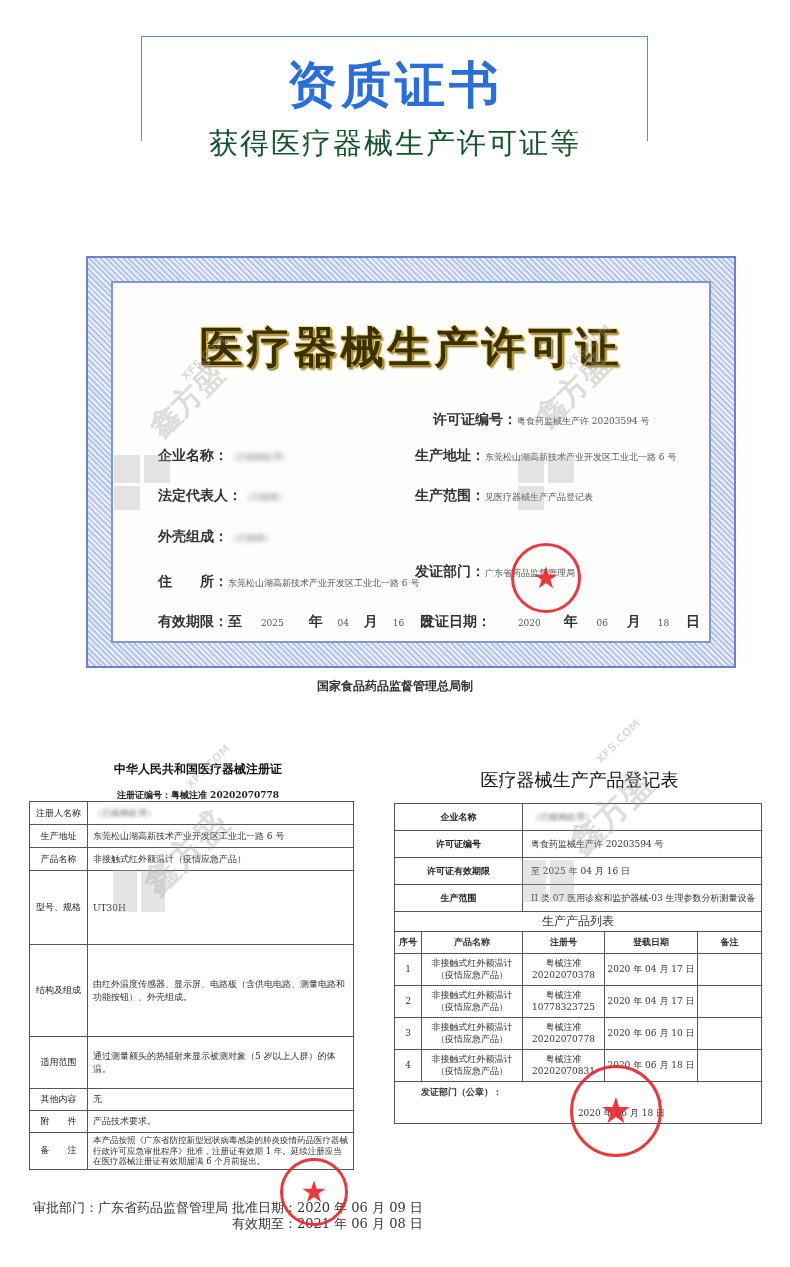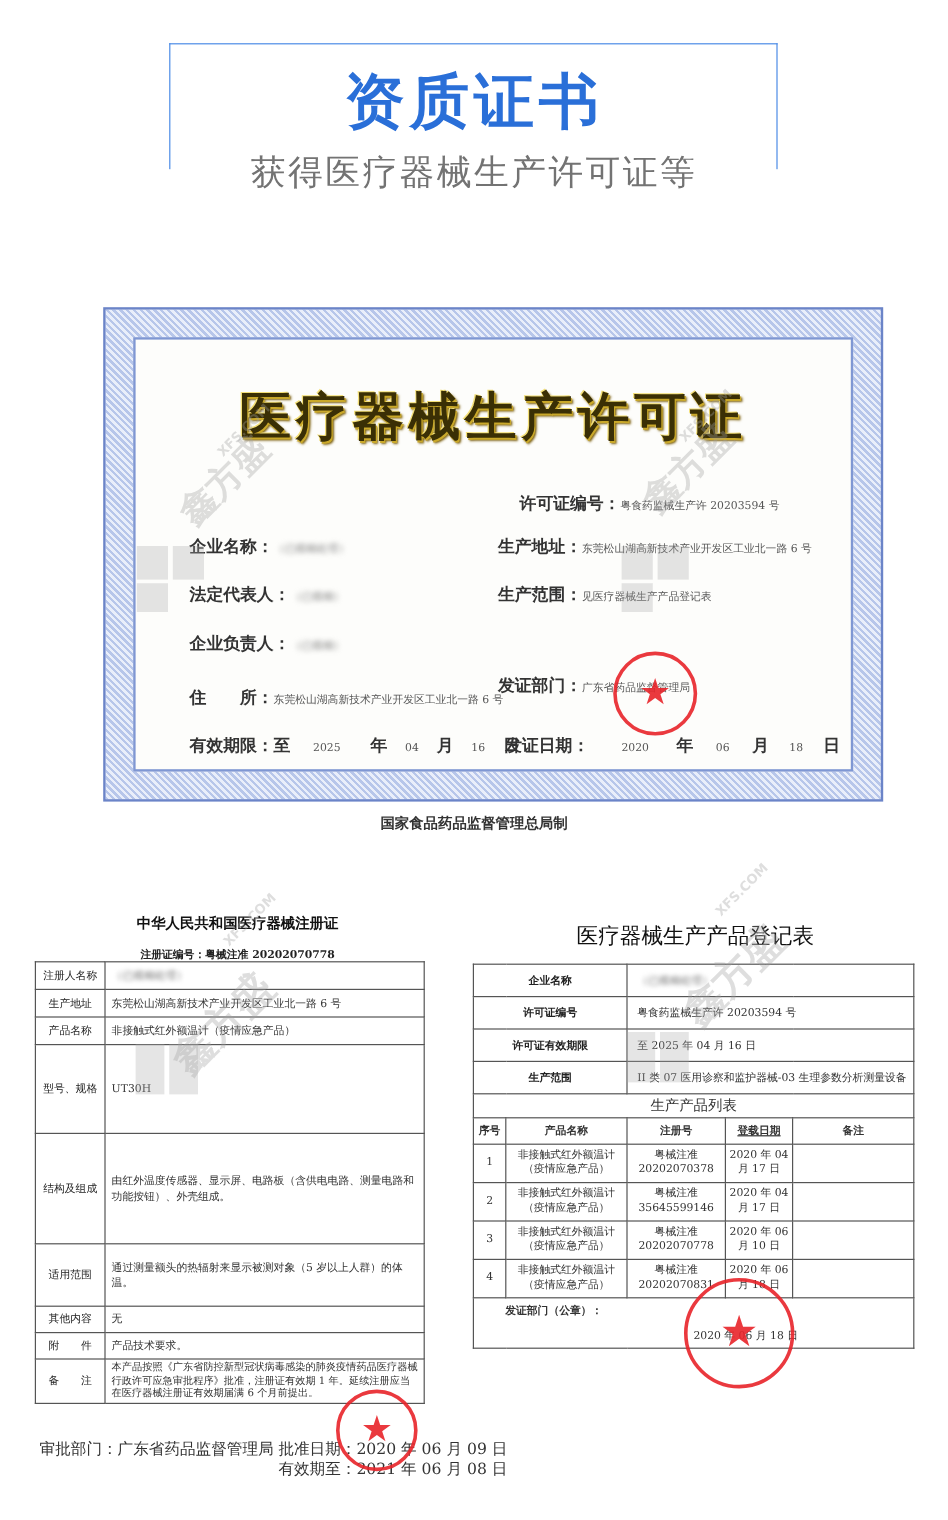--- a/index.html
+++ b/index.html
@@ -16,21 +16,21 @@
   }
   .header-title {
     position: absolute; left: 0; width: 790px; top: 52px; text-align: center;
     font-family: "DejaVu Sans", "Liberation Sans", sans-serif;
     font-size: 50px; font-weight: bold; letter-spacing: 4px;
     color: #2a6fd8;
   }
   .header-subtitle {
     position: absolute; left: 0; width: 790px; top: 124px; text-align: center;
     font-family: "DejaVu Sans", "Liberation Sans", sans-serif;
-    font-size: 29px; color: #737373; letter-spacing: 2px;
+    font-size: 29px; color: #14532d; letter-spacing: 2px;
   }
 
   
   .cert {
     position: absolute; left: 86px; top: 256px; width: 650px; height: 412px;
     border: 2px solid #6b84c8;
     background:
       repeating-linear-gradient(45deg, #b7c6ea 0 2px, #e9eefa 2px 4px);
     padding: 23px;
   }
@@ -134,21 +134,21 @@
     </div>
 
     <div class="cert-field" style="left:45px; top:204px;">
       <span>法定代表人：</span><span class="val blur">（已模糊）</span>
     </div>
     <div class="cert-field" style="left:302px; top:204px;">
       <span>生产范围：</span><span class="val">见医疗器械生产产品登记表</span>
     </div>
 
     <div class="cert-field" style="left:45px; top:245px;">
-      <span>企业负责人：</span><span class="val blur">（已模糊）</span>
+      <span>外壳组成：</span><span class="val blur">（已模糊）</span>
     </div>
 
     <div class="cert-field" style="left:45px; top:290px;">
       <span>住　　所：</span><span class="val">东莞松山湖高新技术产业开发区工业北一路 6 号</span>
     </div>
     <div class="cert-field" style="left:302px; top:280px;">
       <span>发证部门：</span><span class="val">广东省药品监督管理局</span>
     </div>
 
     <div class="cert-field" style="left:45px; top:330px;">
@@ -266,21 +266,21 @@
     <td class="lbl" colspan="2">生产范围</td>
     <td class="v" colspan="3">II 类 07 医用诊察和监护器械-03 生理参数分析测量设备</td>
   </tr>
   <tr>
     <td class="section-head" colspan="5">生产产品列表</td>
   </tr>
   <tr>
     <th style="width:27px;">序号</th>
     <th style="width:101px;">产品名称</th>
     <th style="width:82px;">注册号</th>
-    <th style="width:56px;text-decoration:underline;">登载日期</th>
+    <th style="width:93px;">登载日期</th>
     <th>备注</th>
   </tr>
 
   <tr class="item">
     <td>1</td>
     <td>
           <div>非接触式红外额温计</div>
           <div>（疫情应急产品）</div>
         </td>
     <td>
@@ -291,21 +291,21 @@
     <td></td>
   </tr>
   <tr class="item">
     <td>2</td>
     <td>
           <div>非接触式红外额温计</div>
           <div>（疫情应急产品）</div>
         </td>
     <td>
           <div>粤械注准</div>
-          <div>35645599146</div>
+          <div>10778323725</div>
         </td>
     <td>2020 年 04 月 17 日</td>
     <td></td>
   </tr>
   <tr class="item">
     <td>3</td>
     <td>
           <div>非接触式红外额温计</div>
           <div>（疫情应急产品）</div>
         </td>

